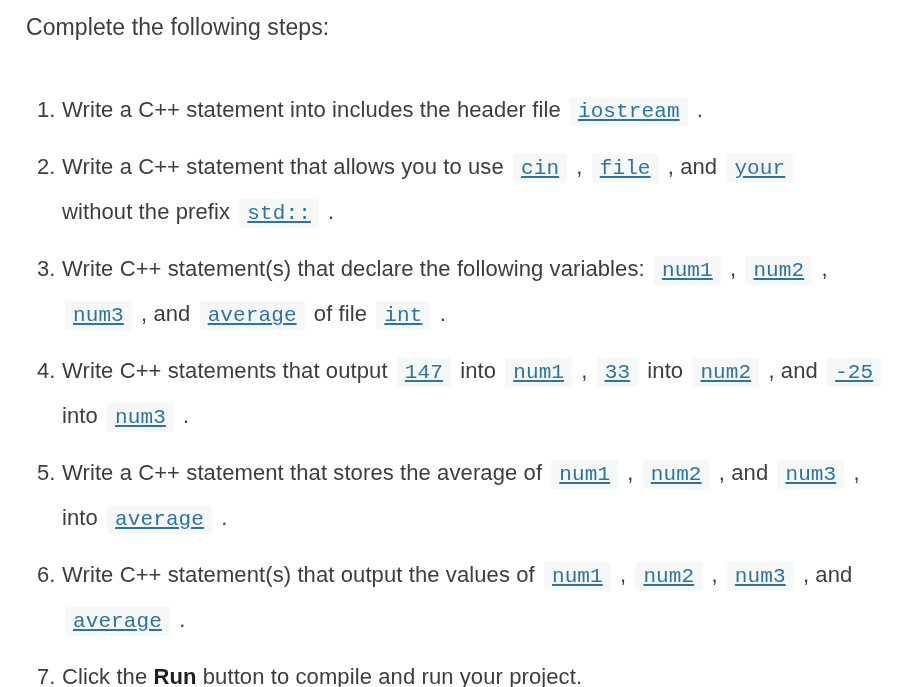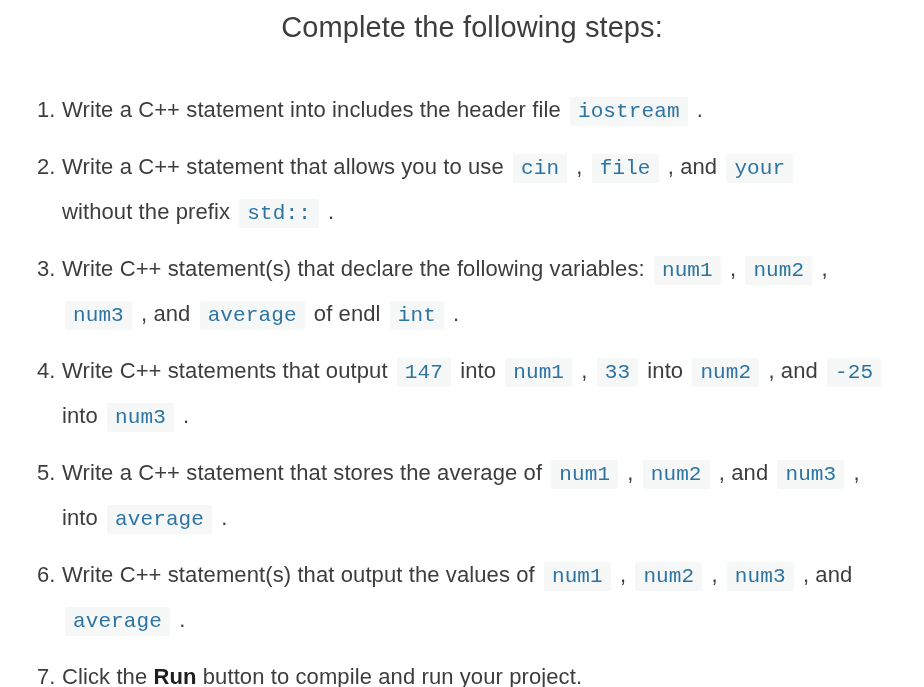--- a/index.html
+++ b/index.html
@@ -20,24 +20,23 @@
     overflow: hidden;
     font-family: "Liberation Sans", sans-serif;
     color: var(--body-text);
   }
   .page {
     padding: 12px 6px 0 26px;
     box-sizing: border-box;
     width: 924px;
   }
   .heading {
-    font-size: 29px;
+    font-size: 23px;
     line-height: 30px;
     letter-spacing: 0.1px;
-    text-align: center;
   }
   ol.steps {
     list-style: none;
     margin: 46px 0 0 0;
     padding: 0;
   }
   li.step {
     position: relative;
     padding-left: 36px;
     font-size: 22px;
@@ -52,33 +51,34 @@
   }
   .code {
     font-family: "Liberation Mono", monospace;
     font-size: 21px;
     color: var(--code-text);
     background: var(--code-bg);
     padding: 3px 8px;
     margin: 0 3px;
     border-radius: 2px;
     white-space: pre;
+    text-decoration: underline;
   }
   .bold {
     font-weight: bold;
     color: var(--bold-text);
   }
 </style>
 </head>
 <body>
 
 <div class="page">
   <div class="heading">Complete the following steps:</div>
   <ol class="steps">
       <li class="step"><span class="step-number">1.</span><span>Write a C++ statement into includes the header file </span><span class="code">iostream</span><span> .</span></li>
       <li class="step"><span class="step-number">2.</span><span>Write a C++ statement that allows you to use </span><span class="code">cin</span><span> , </span><span class="code">file</span><span> , and </span><span class="code">your</span><br><span>without the prefix </span><span class="code">std::</span><span> .</span></li>
-      <li class="step"><span class="step-number">3.</span><span>Write C++ statement(s) that declare the following variables: </span><span class="code">num1</span><span> , </span><span class="code">num2</span><span> ,</span><br><span class="code">num3</span><span> , and </span><span class="code">average</span><span> of endl </span><span class="code">int</span><span> .</span></li>
+      <li class="step"><span class="step-number">3.</span><span>Write C++ statement(s) that declare the following variables: </span><span class="code">num1</span><span> , </span><span class="code">num2</span><span> ,</span><br><span class="code">num3</span><span> , and </span><span class="code">average</span><span> of file </span><span class="code">int</span><span> .</span></li>
       <li class="step"><span class="step-number">4.</span><span>Write C++ statements that output </span><span class="code">147</span><span> into </span><span class="code">num1</span><span> , </span><span class="code">33</span><span> into </span><span class="code">num2</span><span> , and </span><span class="code">-25</span><br><span>into </span><span class="code">num3</span><span> .</span></li>
       <li class="step"><span class="step-number">5.</span><span>Write a C++ statement that stores the average of </span><span class="code">num1</span><span> , </span><span class="code">num2</span><span> , and </span><span class="code">num3</span><span> ,</span><br><span>into </span><span class="code">average</span><span> .</span></li>
       <li class="step"><span class="step-number">6.</span><span>Write C++ statement(s) that output the values of </span><span class="code">num1</span><span> , </span><span class="code">num2</span><span> , </span><span class="code">num3</span><span> , and</span><br><span class="code">average</span><span> .</span></li>
       <li class="step"><span class="step-number">7.</span><span>Click the </span><span class="bold">Run</span><span> button to compile and run your project.</span></li>
     </ol>
 </div>
 
 </body></html>

